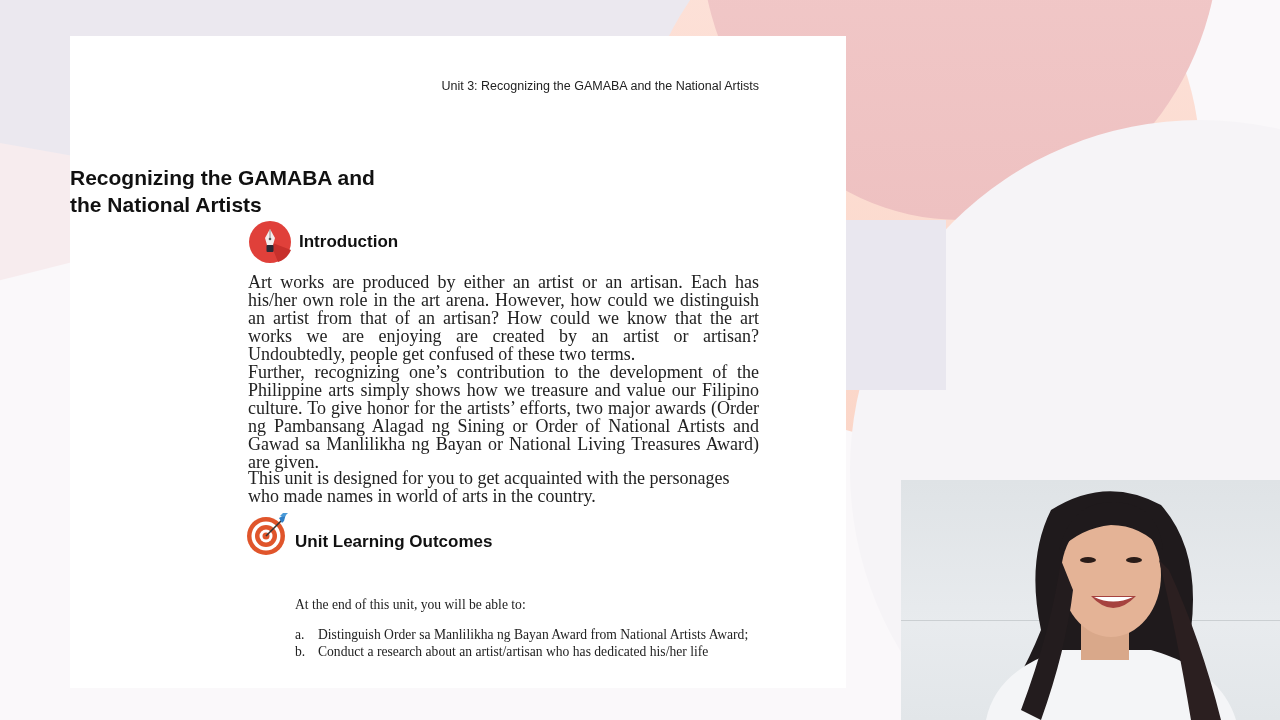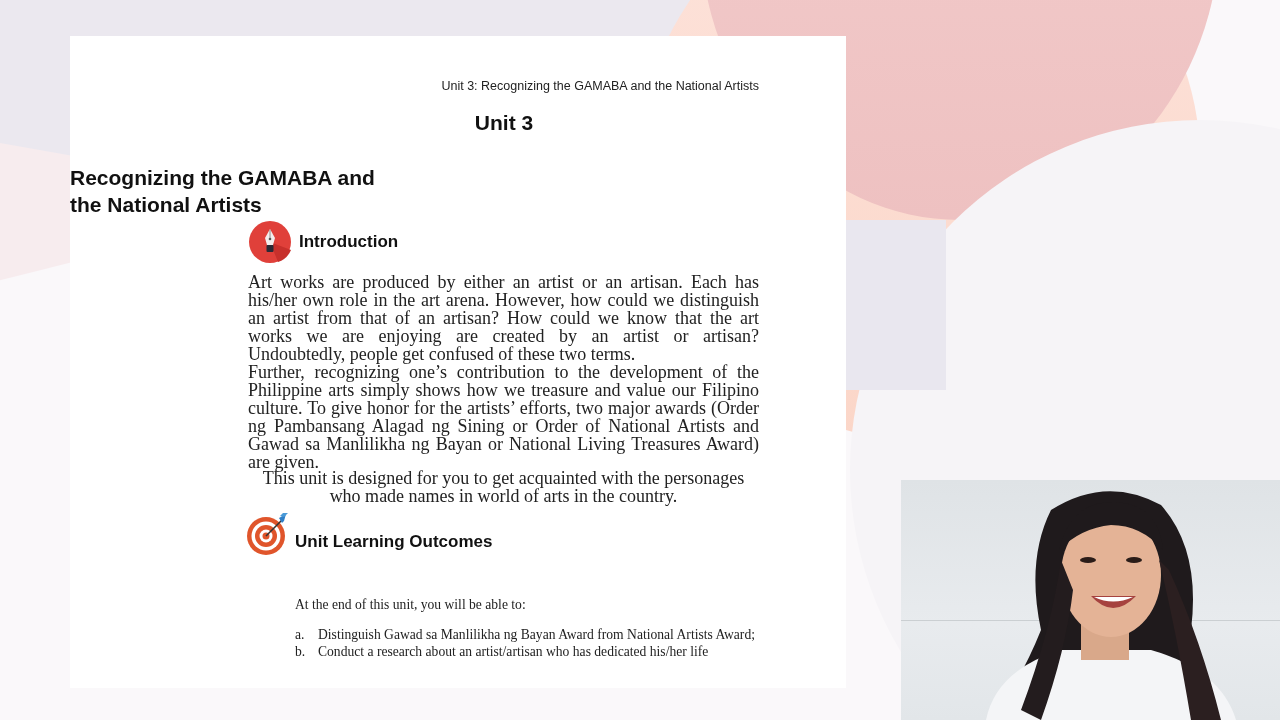--- a/index.html
+++ b/index.html
@@ -45,21 +45,21 @@
   .outcomes-head { left:176px; top:484px; }
   .pen-icon { width:44px; height:44px; margin-right:7px; }
   .target-icon { width:44px; height:44px; margin-right:5px; position:relative; top:-8px; }
 
   .para {
     position:absolute; left:178px; width:511px;
     font-size:18px; line-height:18px; color:#222; text-align:justify; margin:0;
   }
   .p1 { top:237px; }
   .p2 { top:327px; }
-  .p3 { top:433px; text-align:center; }
+  .p3 { top:433px; text-align:left; }
   .outcomes-intro { position:absolute; left:225px; top:561px; font-size:13.6px; color:#222; }
   .outcomes-list { position:absolute; left:225px; top:590px; width:470px; margin:0; padding:0; list-style:none; }
   .outcomes-list li { display:flex; font-size:13.6px; line-height:17px; color:#222; margin-bottom:0; }
   .outcomes-list .marker { width:23px; flex:none; }
   .fade-bottom { position:absolute; left:0; bottom:0; width:100%; height:14px; background:linear-gradient(rgba(255,255,255,0),#fff 70%); }
 
   .webcam {
     position:absolute; left:901px; top:480px; width:379px; height:240px; overflow:hidden;
     background:linear-gradient(180deg,#dfe3e6 0%,#e8ebee 60%,#e2e6e9 100%);
   }
@@ -73,21 +73,20 @@
   <div class="bg-pinkleft"></div>
   <div class="bg-white-bottom"></div>
   <div class="bg-peach"></div>
   <div class="bg-pink"></div>
   <div class="bg-lightright"></div>
   <div class="bg-lavpanel"></div>
 </div>
 
 <div class="page">
   <div class="running-head">Unit 3: Recognizing the GAMABA and the National Artists</div>
-  <div class="unit-label">Unit 3</div>
   <div class="unit-title">
     <div>Recognizing the GAMABA and</div>
     <div>the National Artists</div>
   </div>
 
   <div class="section-head intro-head">
     <svg class="pen-icon" viewBox="0 0 44 44">
       <circle cx="22" cy="22" r="21" fill="#e0403a"></circle>
       <path d="M22 22 L43 30 A21 21 0 0 1 30 42 Z" fill="#c7302c"></path>
       <path d="M22 9 L27 18 L25 25 L19 25 L17 18 Z" fill="#f3eded"></path>
@@ -113,21 +112,21 @@
       <path d="M33 6 L40 2 L38 9 L36 11 Z" fill="#2f7fc7"></path>
       <path d="M34 4 L37 1 L42 1 L38 5 Z" fill="#4a9ad8"></path>
     </svg>
     <span class="title">Unit Learning Outcomes</span>
   </div>
 
   <div class="outcomes-intro">At the end of this unit, you will be able to:</div>
   <ul class="outcomes-list">
     <li>
       <span class="marker">a.</span>
-      <span>Distinguish Gawad sa Manlilikha ng Bayan Award from National Artists Award;</span>
+      <span>Distinguish Order sa Manlilikha ng Bayan Award from National Artists Award;</span>
     </li>
     <li>
       <span class="marker">b.</span>
       <span>Conduct a research about an artist/artisan who has dedicated his/her life</span>
     </li>
   </ul>
   <div class="fade-bottom"></div>
 </div>
 
 <div class="webcam">

